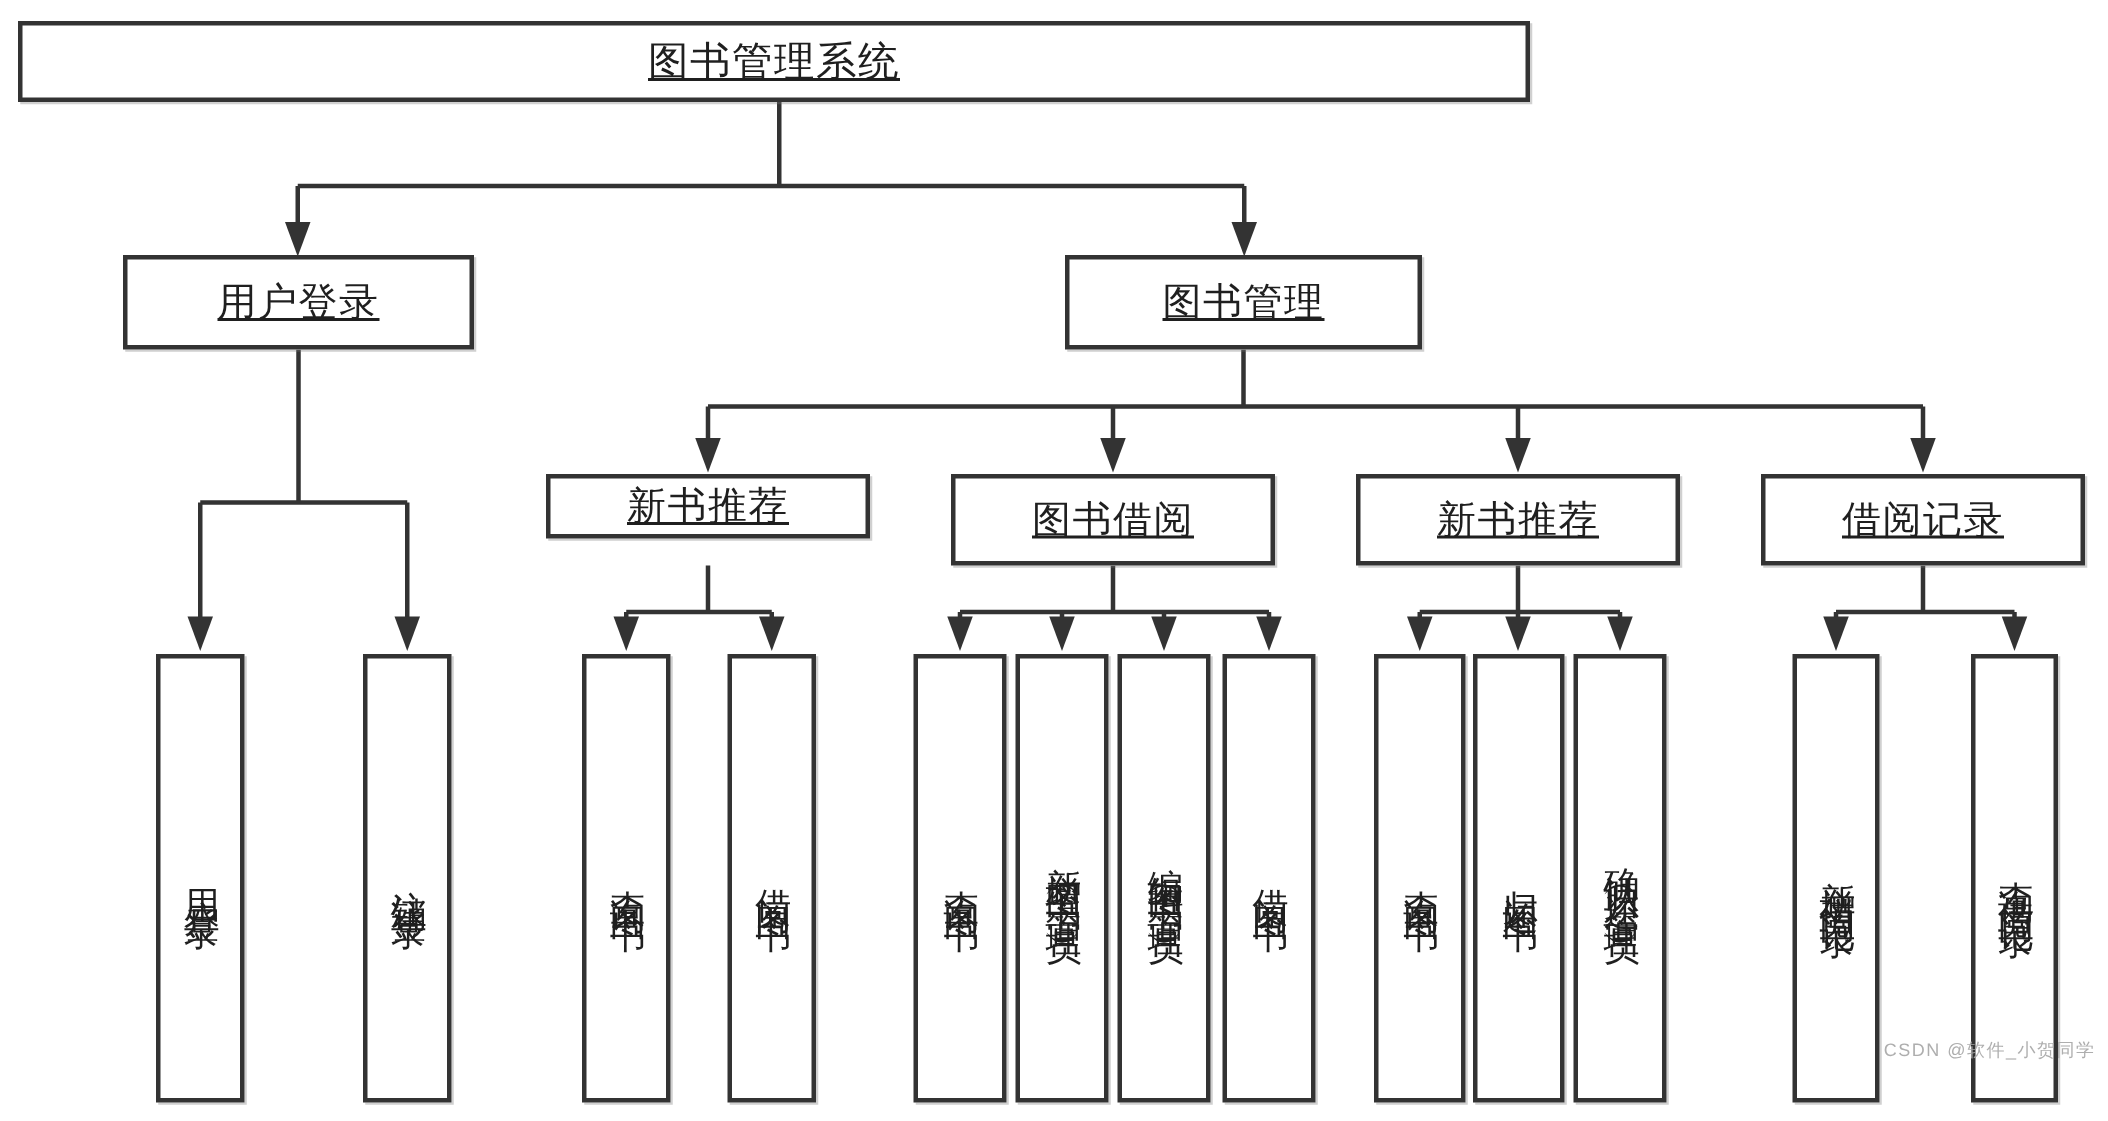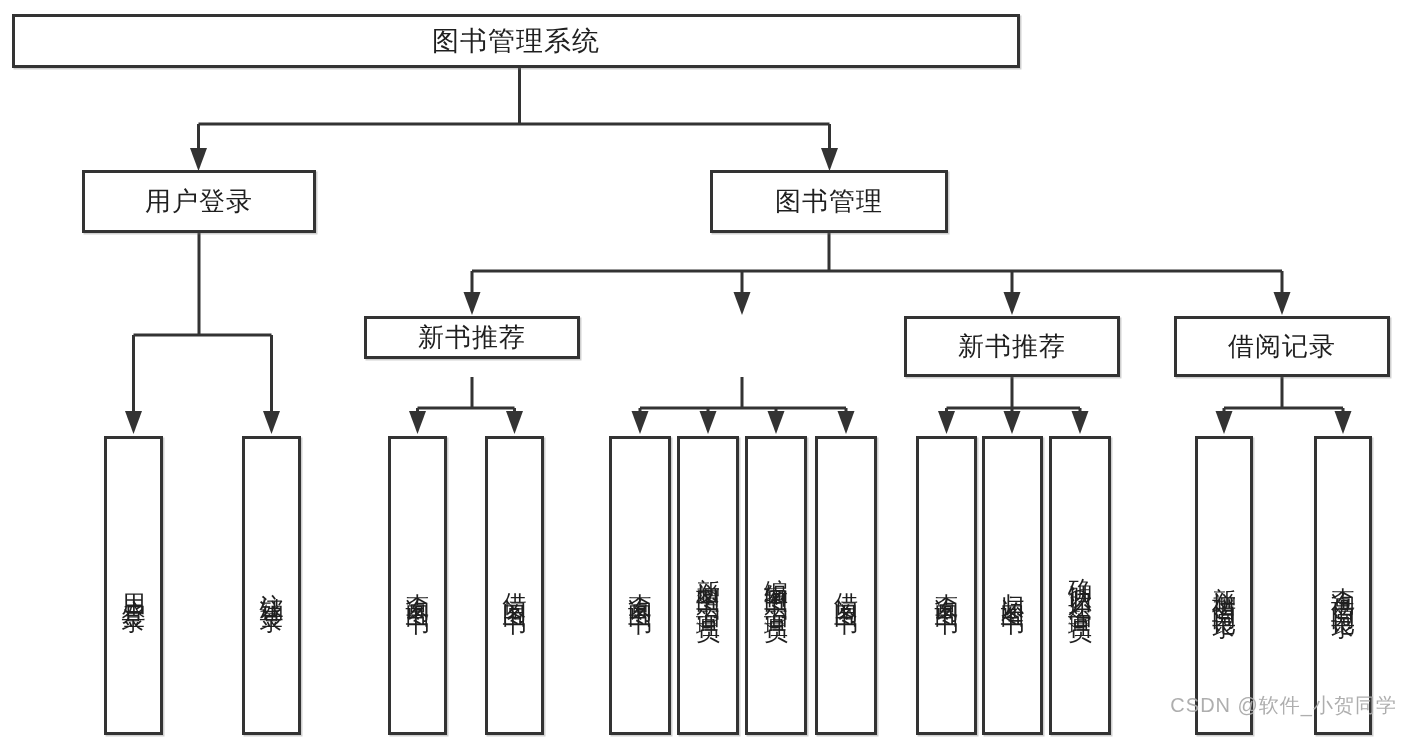--- a/index.html
+++ b/index.html
@@ -21,35 +21,35 @@
     box-sizing: border-box;
     background: #ffffff;
     border: 3px solid #333333;
     color: #1f1f1f;
     z-index: 2;
     display: flex;
     align-items: center;
     justify-content: center;
     box-shadow: 1.5px 1.5px 0 rgba(120,120,120,0.35);
   }
-  .box { font-size: 26px; letter-spacing: 1px; white-space: nowrap; }
+  .box { font-size: 26px; letter-spacing: 1px; white-space: nowrap; text-decoration: underline; }
   .box.title { font-size: 27px; }
   .vbox { top: 436px; height: 299px; }
   .vbox span {
     writing-mode: vertical-rl;
     text-orientation: mixed;
     font-size: 24px;
     letter-spacing: 6px;
     line-height: 1;
   }
   .watermark {
     position: absolute;
     right: 8px;
     top: 692px;
-    font-size: 20px;
+    font-size: 12px;
     color: rgba(170,170,170,0.95);
     z-index: 10;
     white-space: nowrap;
     letter-spacing: 1px;
   }
 </style>
 </head>
 <body>
 
 <div class="canvas">
@@ -93,20 +93,21 @@
       <polygon points="1334.5,411 1351.5,411 1343,434"></polygon>
     </g>
   </svg>
 
   <div class="box title" style="left:12px; top:14px; width:1008px; height:54px;">图书管理系统</div>
 
   <div class="box" style="left:82px; top:170px; width:234px; height:63px;">用户登录</div>
   <div class="box" style="left:710px; top:170px; width:238px; height:63px;">图书管理</div>
 
   <div class="box" style="left:364px; top:316px; width:216px; height:43px;">新书推荐</div>
+  <div class="box" style="left:634px; top:316px; width:216px; height:61px;">图书借阅</div>
   <div class="box" style="left:904px; top:316px; width:216px; height:61px;">新书推荐</div>
   <div class="box" style="left:1174px; top:316px; width:216px; height:61px;text-align:center;">借阅记录</div>
 
   <div class="vbox" style="left:104px; width:59px;">
     <span>用户登录</span>
   </div>
   <div class="vbox" style="left:242px; width:59px;">
     <span>注销登录</span>
   </div>
 

